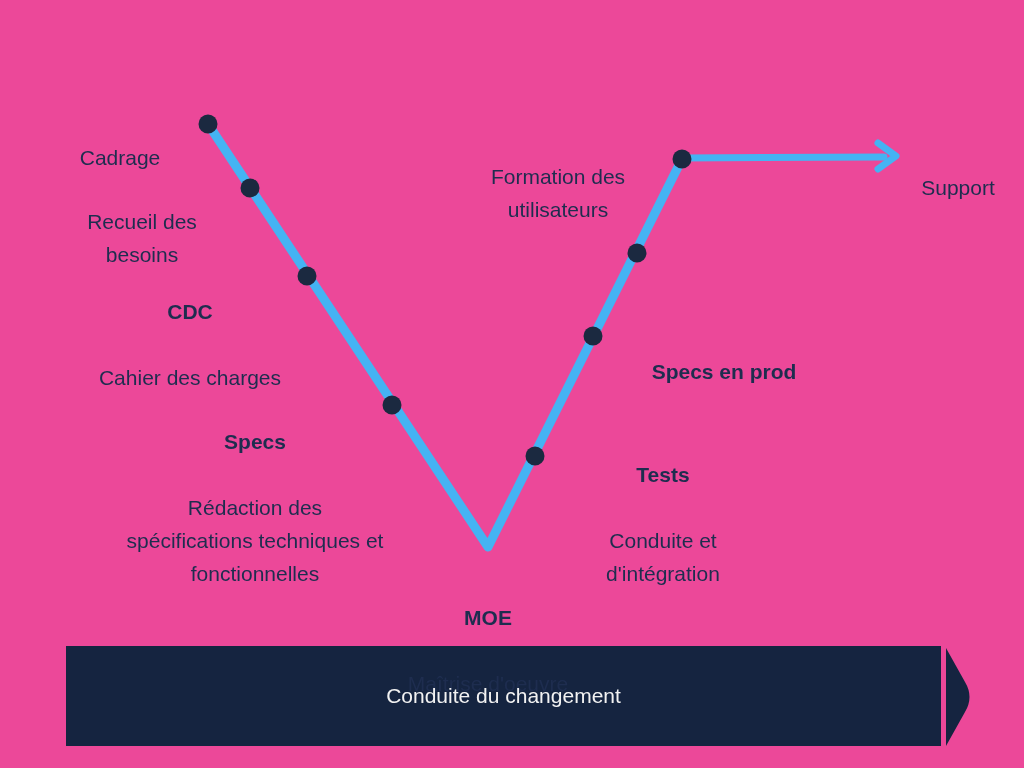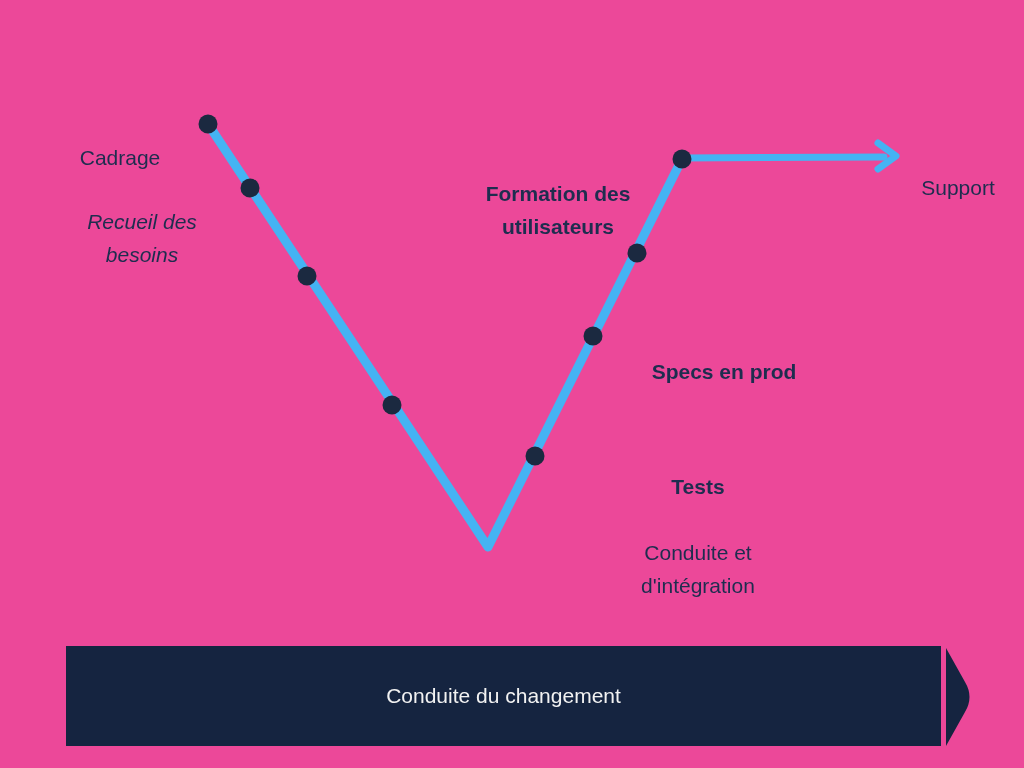--- a/index.html
+++ b/index.html
@@ -78,40 +78,54 @@
     <circle class="dot" cx="682" cy="159" r="9.5"></circle>
 
     <rect class="banner-shape" x="66" y="646" width="875" height="100"></rect>
     <path class="banner-shape" d="M946,648 L965,682 Q974,697 965,712 L946,746 Z"></path>
   </svg>
 
   <div class="label" style="left:120px; top:108px;">
     <div class="t2">Cadrage</div>
   </div>
 
-  <div class="label" style="left:142px; top:172px;font-style:italic;">
+  <div class="label" style="left:142px; top:172px;">
     <div class="t2">Recueil des
 besoins</div>
   </div>
 
+  <div class="label" style="left:190px; top:262px;">
+    <div class="t1">CDC</div>
+    <div class="t2">Cahier des charges</div>
+  </div>
 
+  <div class="label" style="left:255px; top:392px;">
+    <div class="t1">Specs</div>
+    <div class="t2">Rédaction des
+spécifications techniques et
+fonctionnelles</div>
+  </div>
 
+  <div class="label" style="left:488px; top:568px;">
+    <div class="t1">MOE</div>
+    <div class="t2">Maîtrise d'oeuvre</div>
+  </div>
 
-  <div class="label" style="left:663px; top:437px;margin-left:35px;">
+  <div class="label" style="left:663px; top:425px;">
     <div class="t1">Tests</div>
     <div class="t2">Conduite et
 d'intégration</div>
   </div>
 
   <div class="label" style="left:724px; top:322px;">
     <div class="t1">Specs en prod</div>
   </div>
 
 
-  <div class="label" style="left:558px; top:144px;font-weight:bold;">
+  <div class="label" style="left:558px; top:127px;">
     <div class="t2">Formation des
 utilisateurs</div>
   </div>
 
   <div class="label" style="left:958px; top:138px;">
     <div class="t2">Support</div>
   </div>
 
   <div class="banner-label">Conduite du changement</div>
 

